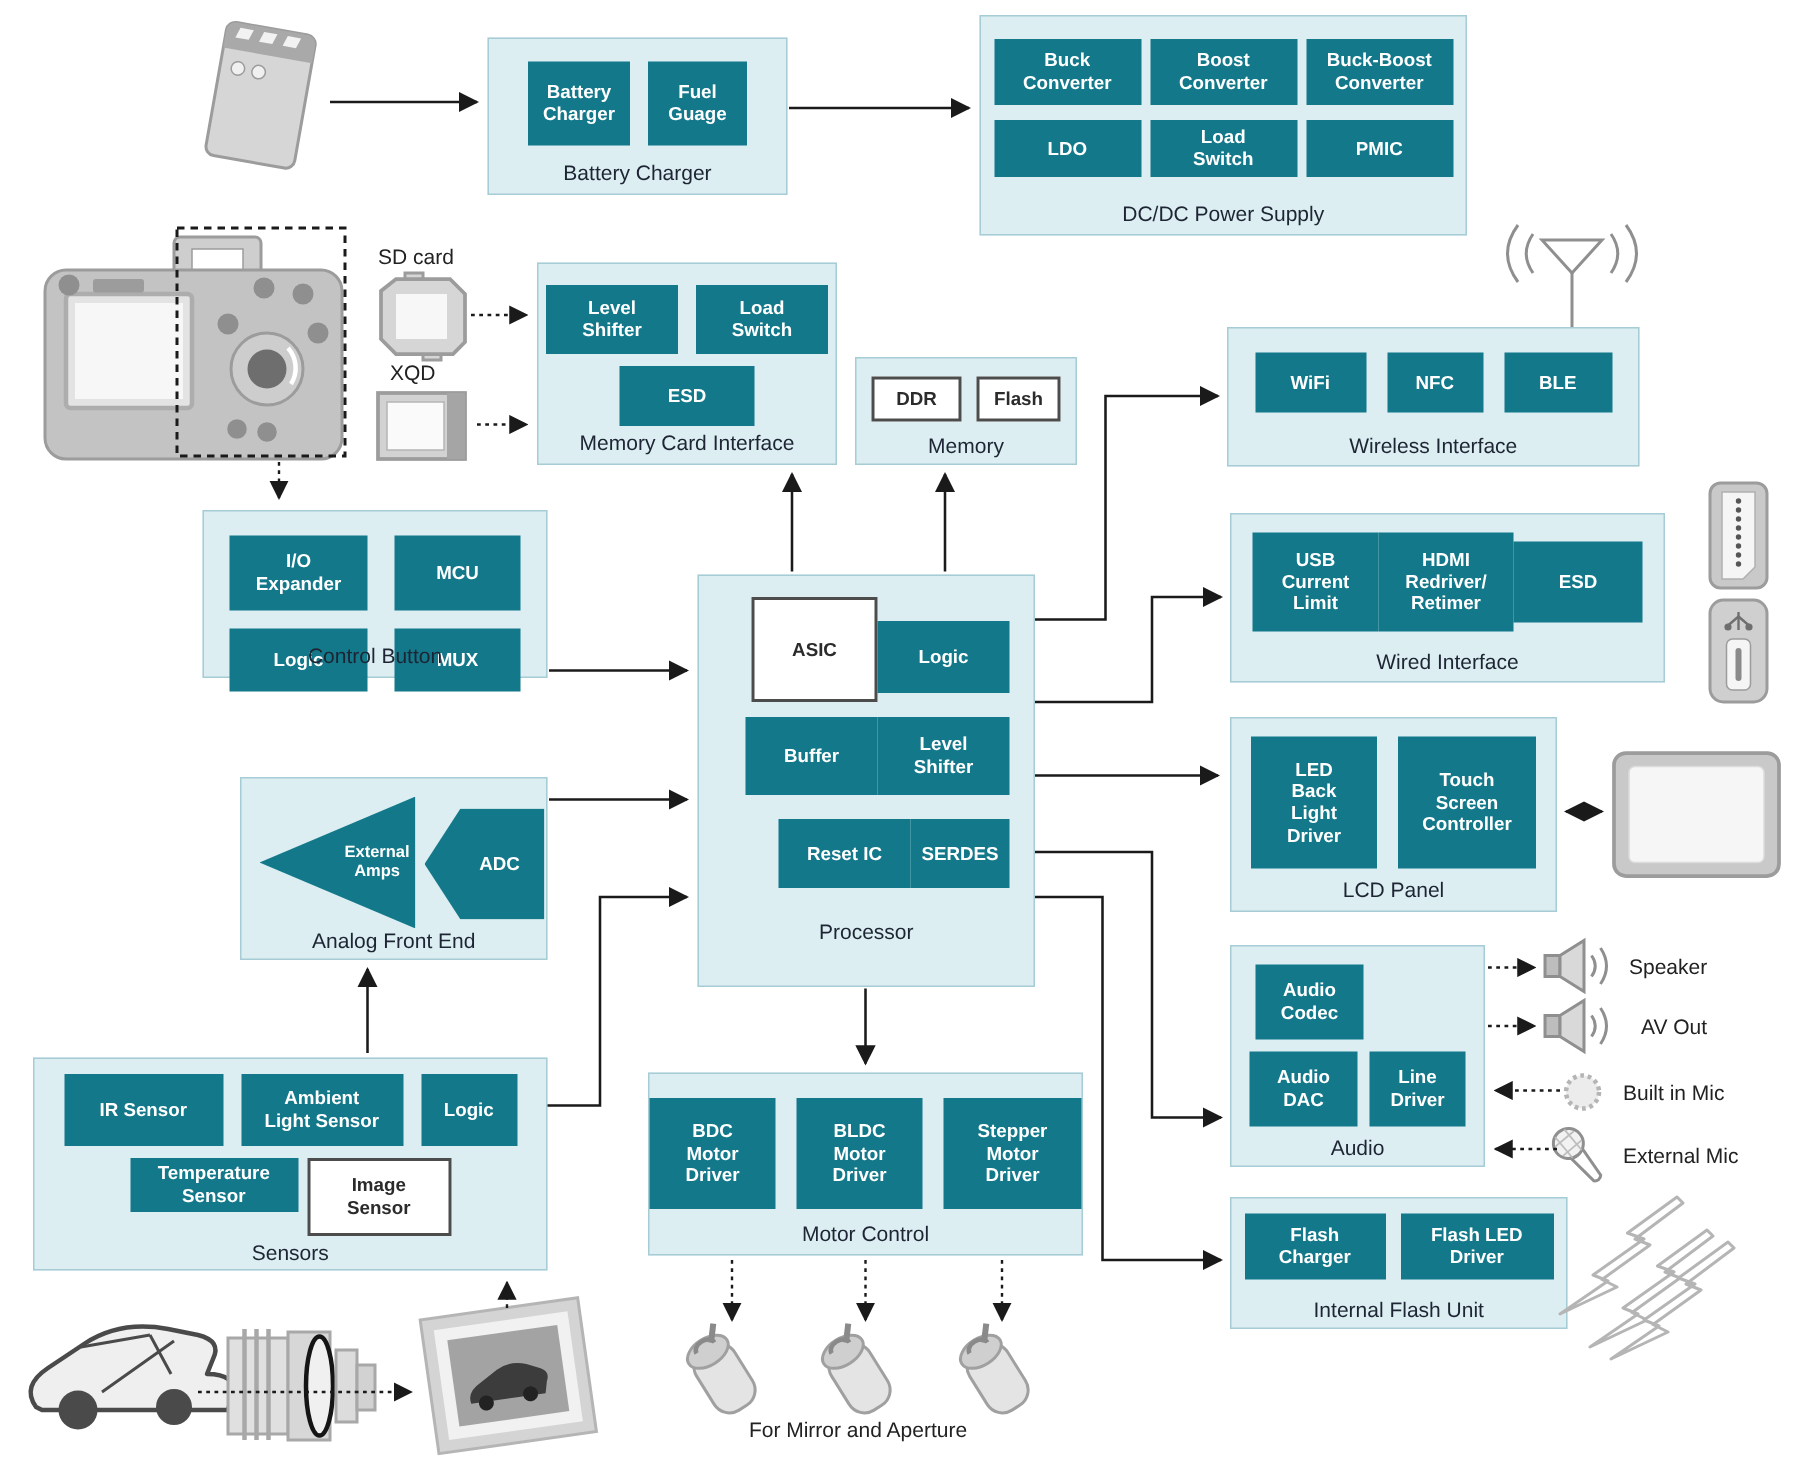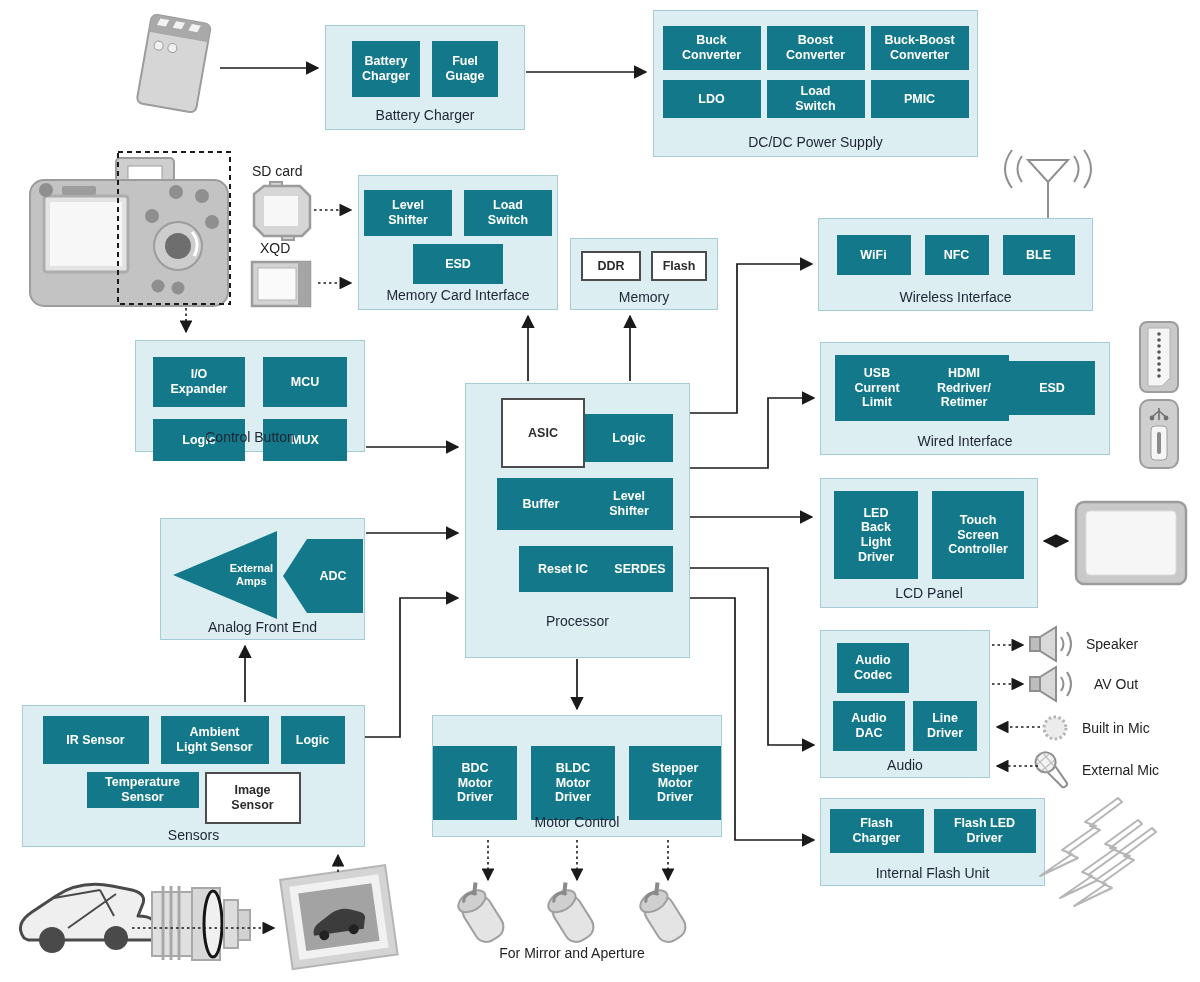--- a/index.html
+++ b/index.html
@@ -178,21 +178,21 @@
     <div class="row" style="margin-top:8px;gap:6px">
       <div class="chip" style="width:112px;height:36px">Temperature
 Sensor</div>
       <div class="chip white" style="width:96px;height:52px">Image
 Sensor</div>
     </div>
     <div class="group-label" style="bottom:3px">Sensors</div>
   </div>
 
   <div class="group" style="left:432px;top:715px;width:290px;height:122px">
-    <div class="row" style="margin-top:30px;gap:14px">
+    <div class="row" style="margin-top:16px;gap:14px">
       <div class="chip" style="width:84px;height:74px">BDC
 Motor
 Driver</div>
       <div class="chip" style="width:84px;height:74px">BLDC
 Motor
 Driver</div>
       <div class="chip" style="width:92px;height:74px">Stepper
 Motor
 Driver</div>
     </div>

